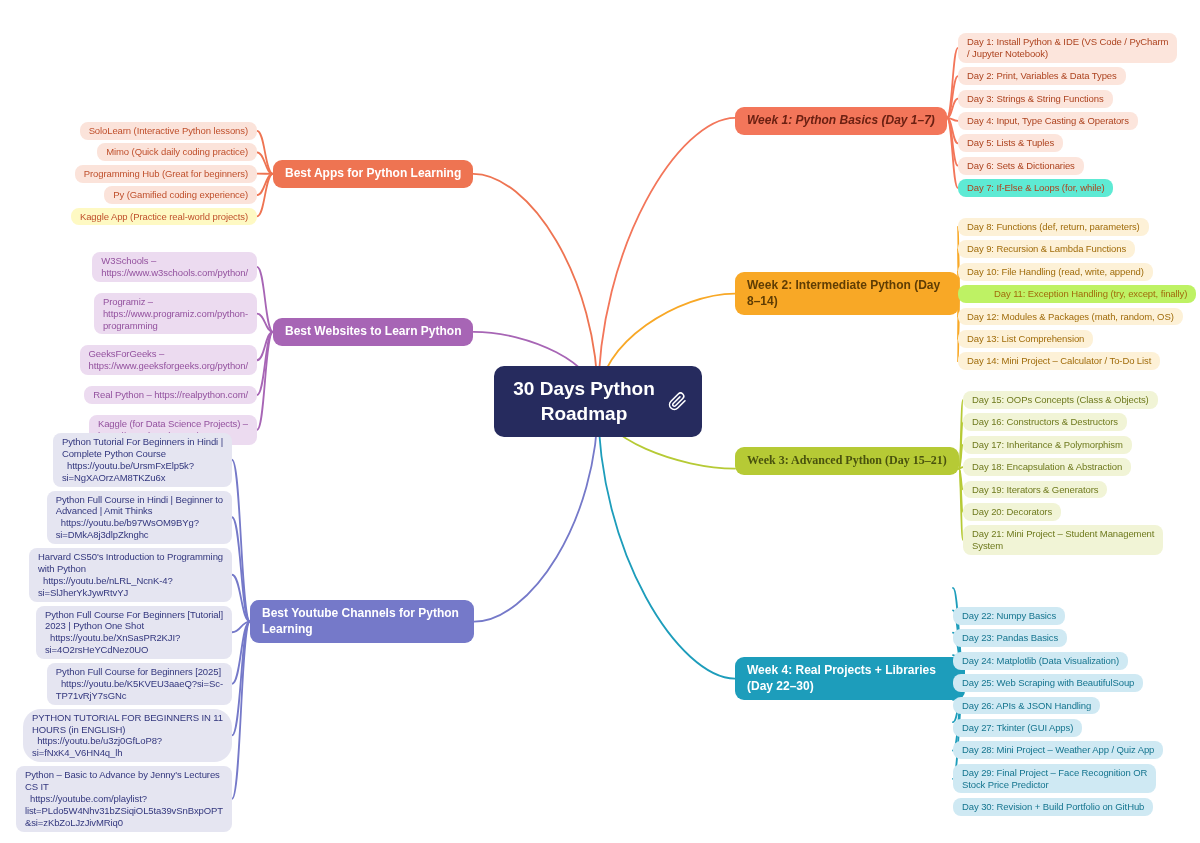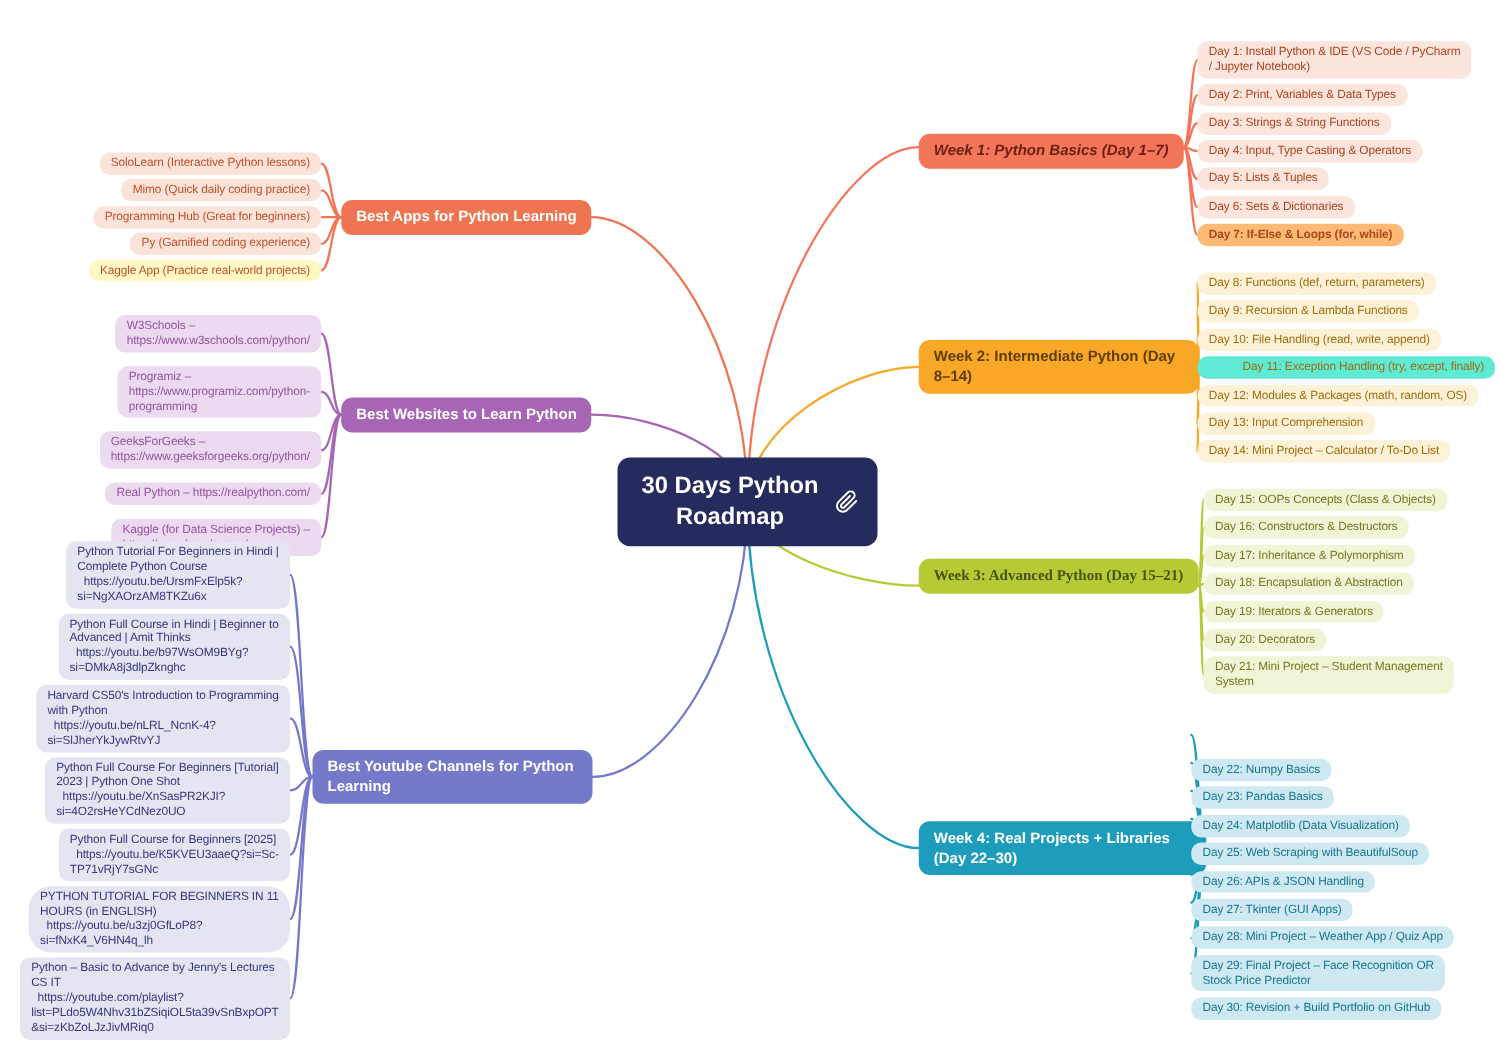--- a/index.html
+++ b/index.html
@@ -143,30 +143,30 @@
     </div>
     <div class="branch-node" id="node-week1" style="left: 735px; top: 107px; background: rgb(243, 118, 90); color: rgb(107, 32, 18); font-style: italic;"><span>Week 1: Python Basics (Day 1–7)</span></div>
     <div class="kids right" id="kids-week1" style="top: 33px; gap: 4.5px; left: 958px;">
       <div class="child-node" style="background: rgb(252, 229, 220); color: rgb(173, 67, 31);">Day 1: Install Python &amp; IDE (VS Code / PyCharm
 / Jupyter Notebook)</div>
       <div class="child-node" style="background: rgb(252, 229, 220); color: rgb(173, 67, 31);">Day 2: Print, Variables &amp; Data Types</div>
       <div class="child-node" style="background: rgb(252, 229, 220); color: rgb(173, 67, 31);">Day 3: Strings &amp; String Functions</div>
       <div class="child-node" style="background: rgb(252, 229, 220); color: rgb(173, 67, 31);">Day 4: Input, Type Casting &amp; Operators</div>
       <div class="child-node" style="background: rgb(252, 229, 220); color: rgb(173, 67, 31);">Day 5: Lists &amp; Tuples</div>
       <div class="child-node" style="background: rgb(252, 229, 220); color: rgb(173, 67, 31);">Day 6: Sets &amp; Dictionaries</div>
-      <div class="child-node" style="background: #fdba74; color: rgb(173, 67, 31); font-weight: bold;">Day 7: If-Else &amp; Loops (for, while)</div>
+      <div class="child-node" style="background: #5eead4; color: rgb(173, 67, 31);">Day 7: If-Else &amp; Loops (for, while)</div>
     </div>
     <div class="branch-node wrap" id="node-week2" style="left: 735px; top: 272px; width: 224px; background: rgb(248, 168, 38); color: rgb(95, 61, 4);"><span>Week 2: Intermediate Python (Day 8–14)</span></div>
     <div class="kids right" id="kids-week2" style="top: 218px; gap: 4.5px; left: 958px;">
       <div class="child-node" style="background: rgb(253, 241, 215); color: rgb(160, 108, 11);">Day 8: Functions (def, return, parameters)</div>
       <div class="child-node" style="background: rgb(253, 241, 215); color: rgb(160, 108, 11);">Day 9: Recursion &amp; Lambda Functions</div>
       <div class="child-node" style="background: rgb(253, 241, 215); color: rgb(160, 108, 11);">Day 10: File Handling (read, write, append)</div>
-      <div class="child-node" style="background: #5eead4; color: rgb(160, 108, 11); padding-left: 36px;">Day 11: Exception Handling (try, except, finally)</div>
+      <div class="child-node" style="background: #bef264; color: rgb(160, 108, 11); padding-left: 36px;">Day 11: Exception Handling (try, except, finally)</div>
       <div class="child-node" style="background: rgb(253, 241, 215); color: rgb(160, 108, 11);">Day 12: Modules &amp; Packages (math, random, OS)</div>
-      <div class="child-node" style="background: rgb(253, 241, 215); color: rgb(160, 108, 11);">Day 13: Input Comprehension</div>
+      <div class="child-node" style="background: rgb(253, 241, 215); color: rgb(160, 108, 11);">Day 13: List Comprehension</div>
       <div class="child-node" style="background: rgb(253, 241, 215); color: rgb(160, 108, 11);">Day 14: Mini Project – Calculator / To-Do List</div>
     </div>
     <div class="branch-node wrap" id="node-week3" style="left: 735px; top: 447px; width: 224px; background: rgb(182, 202, 53); color: rgb(73, 82, 14); font-family: Liberation Serif, serif;"><span>Week 3: Advanced Python (Day 15–21)</span></div>
     <div class="kids right" id="kids-week3" style="top: 391px; gap: 4.5px; left: 963px;">
       <div class="child-node" style="background: rgb(241, 244, 214); color: rgb(111, 122, 30);">Day 15: OOPs Concepts (Class &amp; Objects)</div>
       <div class="child-node" style="background: rgb(241, 244, 214); color: rgb(111, 122, 30);">Day 16: Constructors &amp; Destructors</div>
       <div class="child-node" style="background: rgb(241, 244, 214); color: rgb(111, 122, 30);">Day 17: Inheritance &amp; Polymorphism</div>
       <div class="child-node" style="background: rgb(241, 244, 214); color: rgb(111, 122, 30);">Day 18: Encapsulation &amp; Abstraction</div>
       <div class="child-node" style="background: rgb(241, 244, 214); color: rgb(111, 122, 30);">Day 19: Iterators &amp; Generators</div>
       <div class="child-node" style="background: rgb(241, 244, 214); color: rgb(111, 122, 30);">Day 20: Decorators</div>

